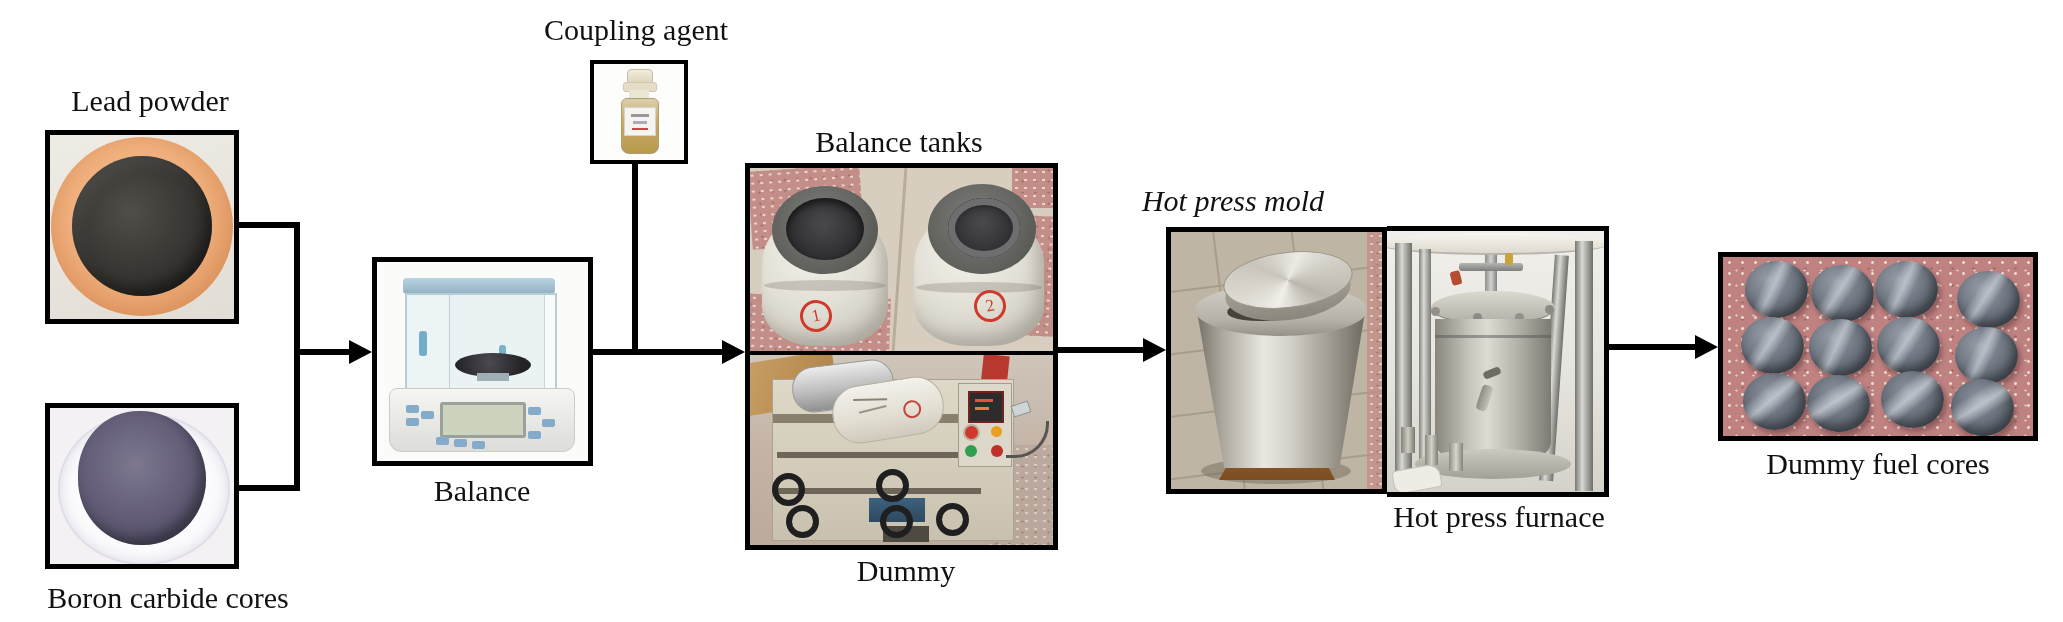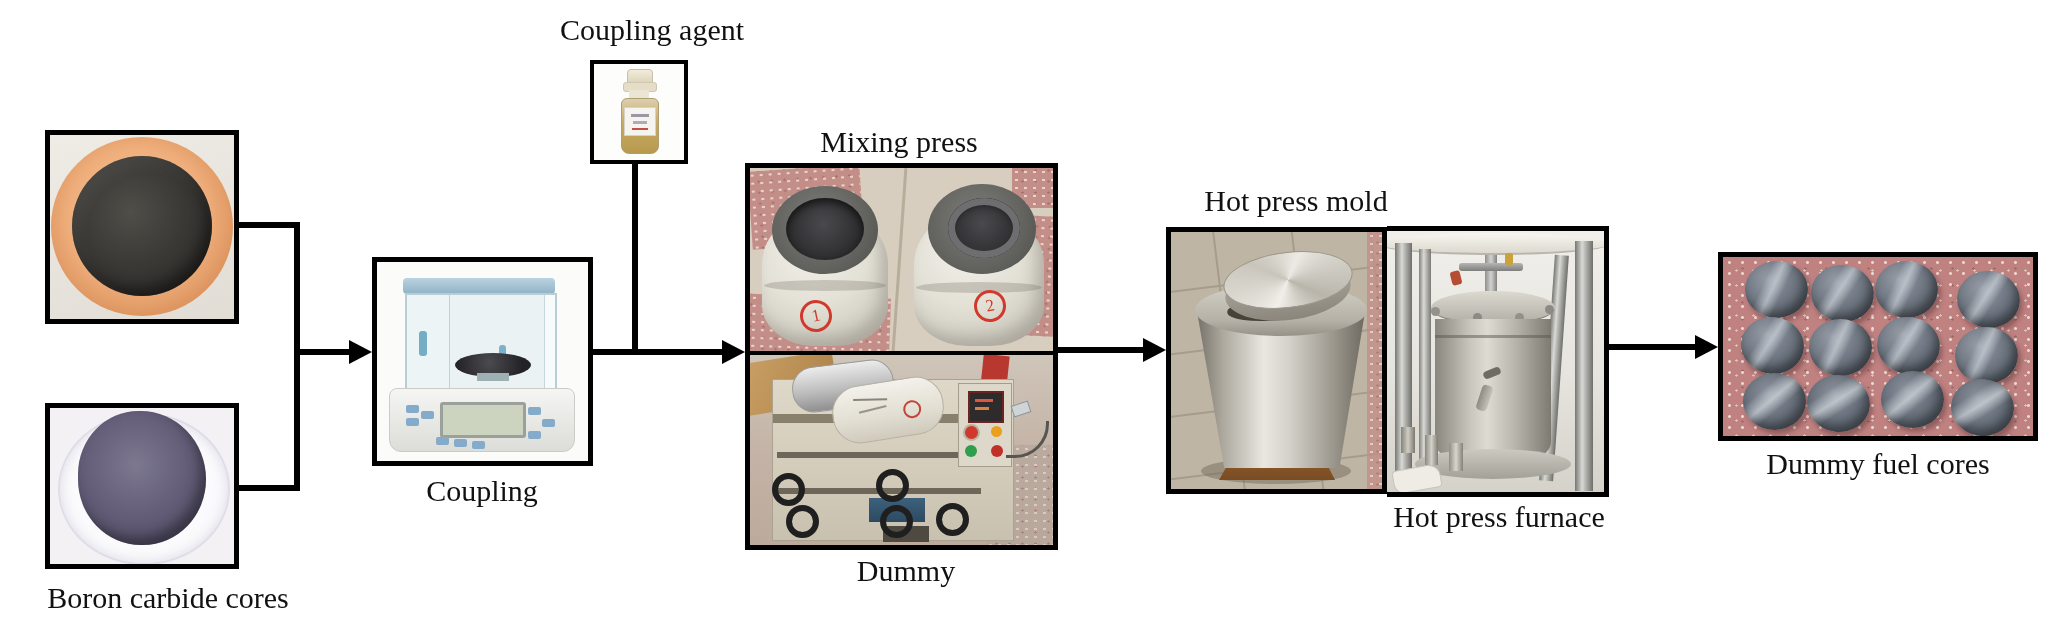--- a/index.html
+++ b/index.html
@@ -58,26 +58,27 @@
 
   <div class="hl" style="left:590px;top:349px;width:132px;height:6px;"></div>
   <div class="ah" style="left:722px;top:340px;"></div>
 
   <div class="hl" style="left:1056px;top:347px;width:87px;height:6px;"></div>
   <div class="ah" style="left:1143px;top:338px;"></div>
 
   <div class="hl" style="left:1607px;top:344px;width:88px;height:6px;"></div>
   <div class="ah" style="left:1695px;top:335px;"></div>
 
+  <div class="lbl" style="left:150px;top:84px;">Lead powder</div>
   <div class="lbl" style="left:168px;top:581px;">Boron carbide cores</div>
-  <div class="lbl" style="left:652px;top:13px;">Coupling agent</div>
-  <div class="lbl" style="left:482px;top:474px;">Coupling</div>
-  <div class="lbl" style="left:899px;top:125px;">Mixing press</div>
+  <div class="lbl" style="left:636px;top:13px;">Coupling agent</div>
+  <div class="lbl" style="left:482px;top:474px;">Balance</div>
+  <div class="lbl" style="left:899px;top:125px;">Balance tanks</div>
   <div class="lbl" style="left:906px;top:554px;">Dummy</div>
-  <div class="lbl" style="left:1296px;top:184px;">Hot press mold</div>
+  <div class="lbl" style="left:1233px;top:184px;font-style:italic;">Hot press mold</div>
   <div class="lbl" style="left:1878px;top:447px;">Dummy fuel cores</div>
   <div class="lbl" style="left:1499px;top:500px;">Hot press furnace</div>
 
   <div class="ph" style="left:45px;top:130px;width:194px;height:194px;">
     <div class="abs" style="left:0;top:0;right:0;bottom:0;background:linear-gradient(160deg,#efece6,#e1ddd5);"></div>
     <div class="abs" style="left:1px;top:2px;width:182px;height:179px;border-radius:50%;background:radial-gradient(circle at 48% 45%,#f7c99e 0%,#efaf7c 50%,#d98e58 78%,#c87a45 100%);"></div>
     <div class="abs" style="left:22px;top:21px;width:140px;height:140px;border-radius:50%;background:radial-gradient(circle at 42% 40%,#504e49 0%,#3b3935 45%,#2e2c29 80%,#262422 100%);box-shadow:inset 6px 8px 14px rgba(255,255,255,.08), inset -6px -8px 14px rgba(0,0,0,.45);"></div>
   </div>
 
   <div class="ph" style="left:45px;top:403px;width:194px;height:166px;">

